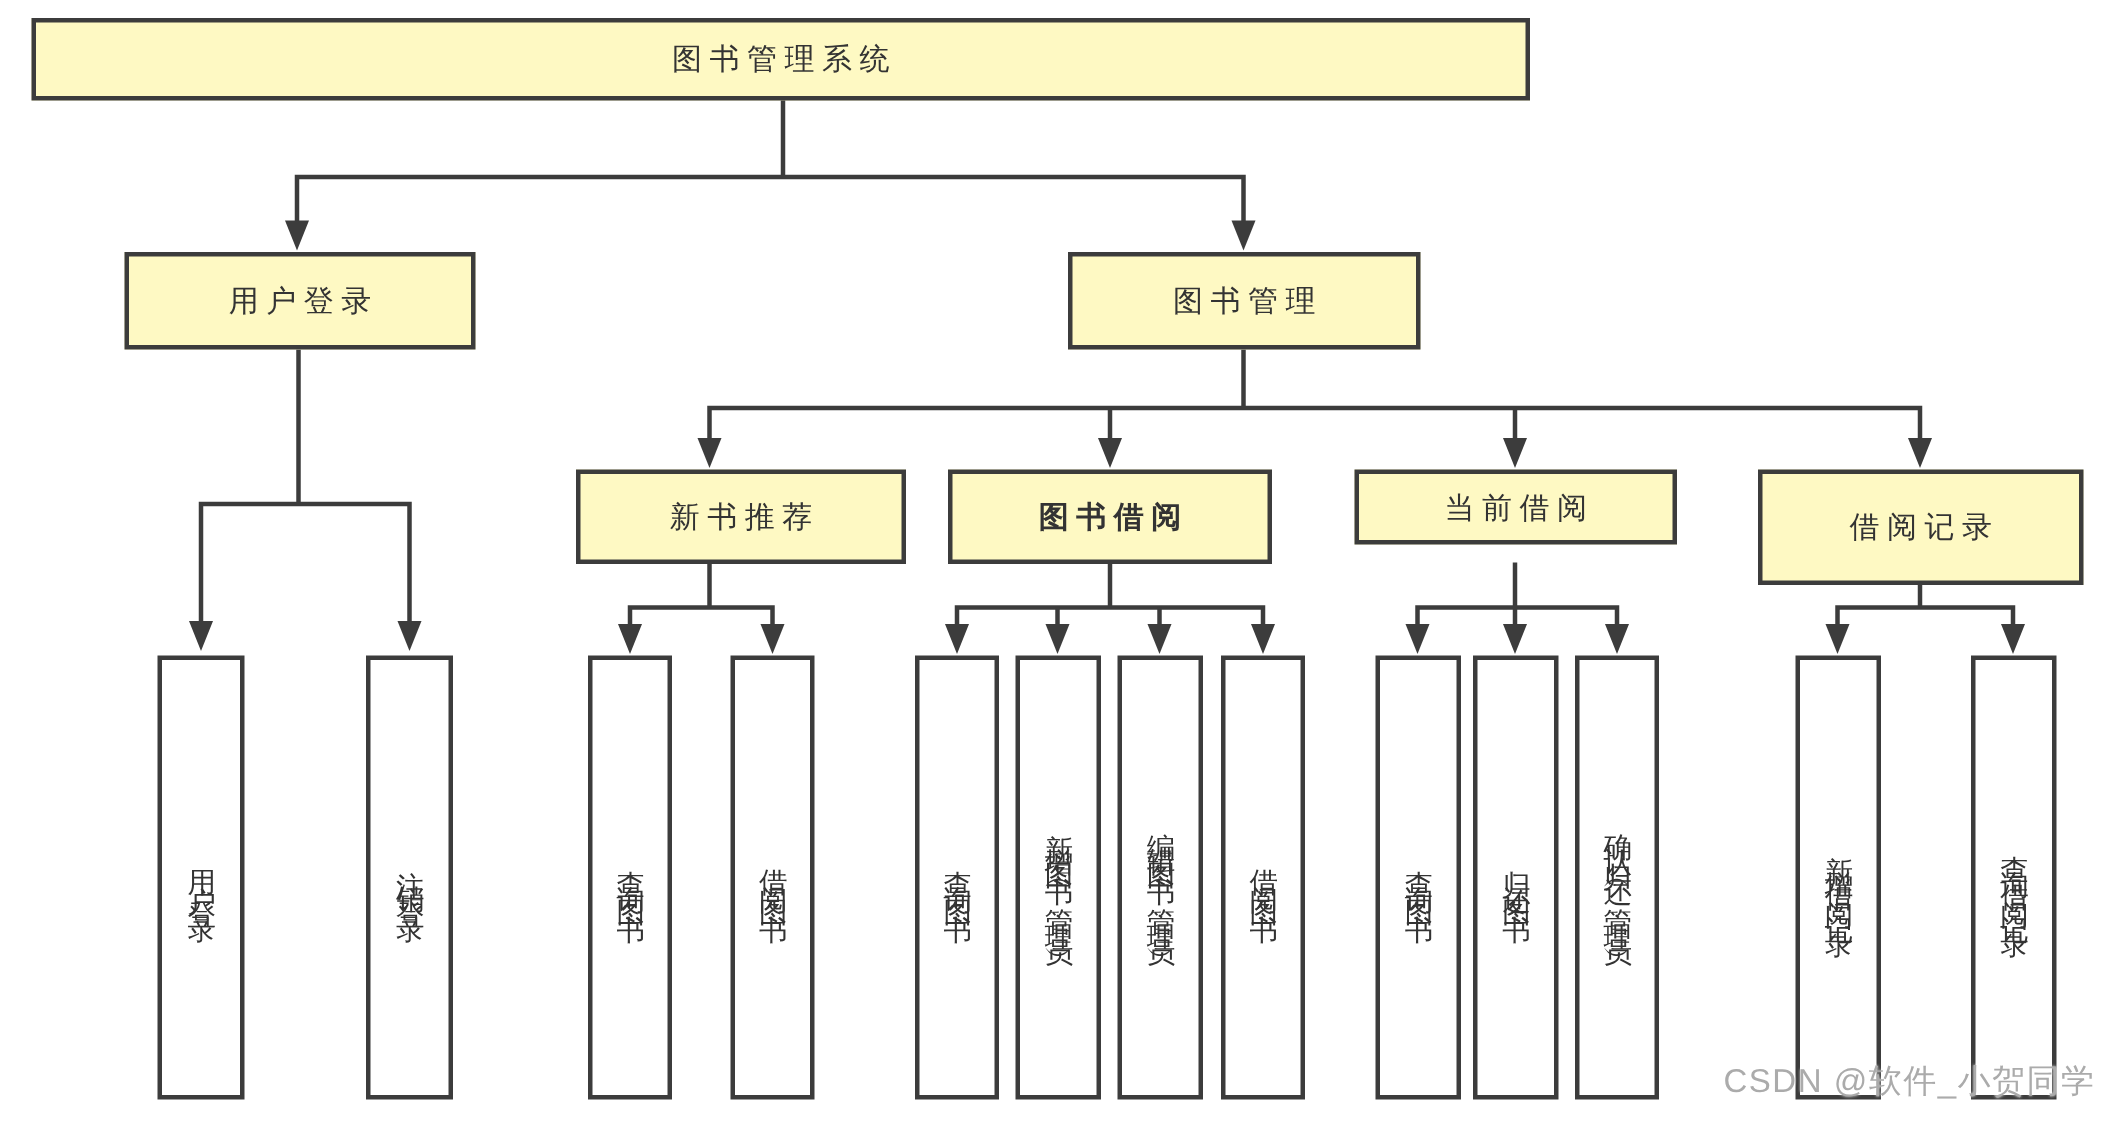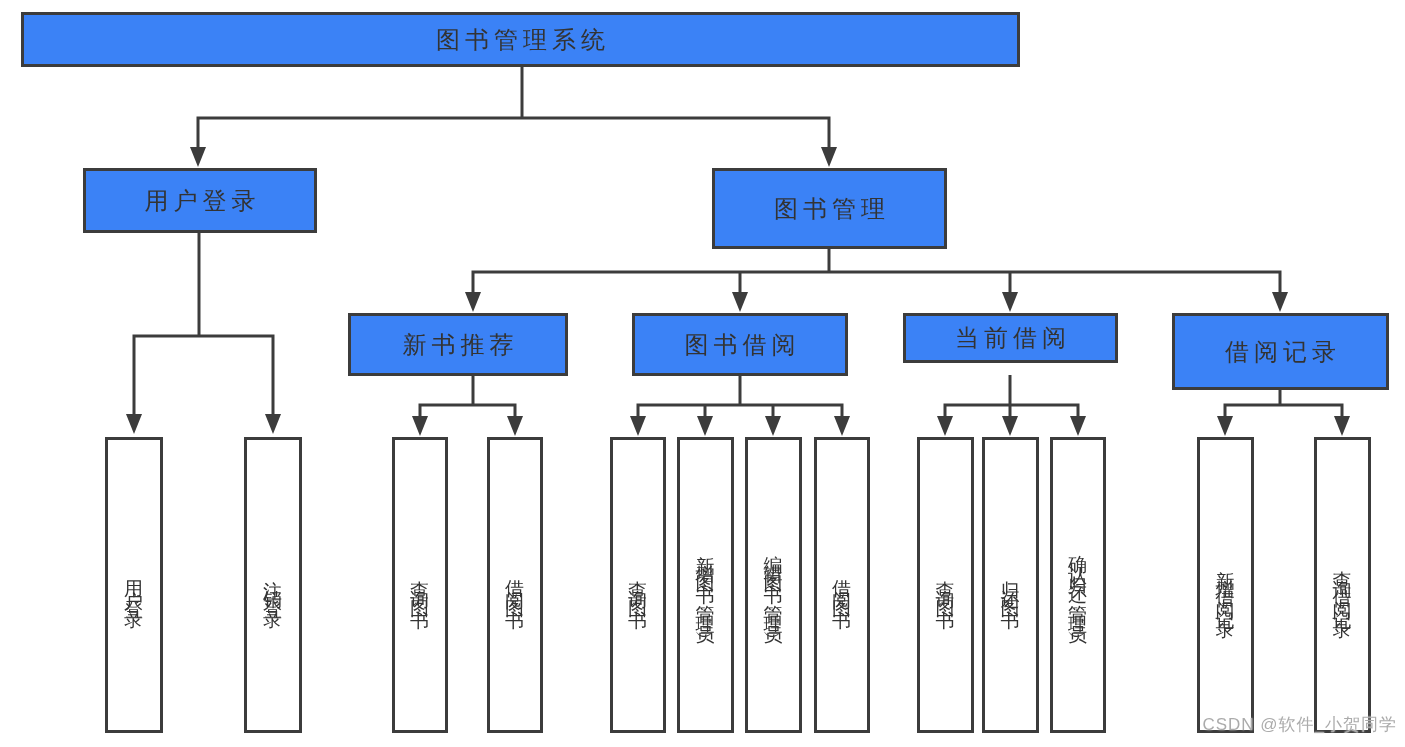--- a/index.html
+++ b/index.html
@@ -17,24 +17,24 @@
     overflow:hidden;
   }
   .wires{
     position:absolute;left:0;top:0;width:1405px;height:747px;
   }
   .wires path{stroke:var(--line);stroke-width:3;fill:none;}
   .wires polygon{fill:var(--line);stroke:none;}
   .hbox{
     position:absolute;
     border:3px solid var(--line);
-    background:#3b82f6;
+    background:#fef9c3;
     display:flex;align-items:center;justify-content:center;
     color:var(--text);
-    font-size:24px;
+    font-size:20px;
     letter-spacing:5px;
     text-indent:5px;
     box-sizing:border-box;
     white-space:nowrap;
   }
   .vbox{
     position:absolute;
     top:437px;
     height:296px;
     border:3px solid var(--line);
@@ -48,21 +48,21 @@
     color:var(--text);
     font-size:19px;
     line-height:1;
     letter-spacing:10px;
     white-space:nowrap;
   }
   .watermark{
     position:absolute;
     right:8px;
     bottom:11px;
-    font-size:17px;
+    font-size:22px;
     letter-spacing:1px;
     color:var(--watermark);
     text-shadow:0 0 2px #ffffff;
     z-index:5;
     white-space:nowrap;
   }
 </style>
 </head>
 <body>
 
@@ -112,24 +112,24 @@
 
     <path d="M1280 375 V405"></path>
     <path d="M1225 418 V405 H1342 V418"></path>
     <polygon points="1217,416 1233,416 1225,436"></polygon>
     <polygon points="1334,416 1350,416 1342,436"></polygon>
   </svg>
 
   <div class="hbox" style="left:21px;top:12px;width:999px;height:55px;">图书管理系统</div>
 
   <div class="hbox" style="left:83px;top:168px;width:234px;height:65px;">用户登录</div>
-  <div class="hbox" style="left:712px;top:168px;width:235px;height:81px;">图书管理</div>
+  <div class="hbox" style="left:712px;top:168px;width:235px;height:65px;">图书管理</div>
 
-  <div class="hbox" style="left:348px;top:313px;width:220px;height:63px;">新书推荐</div>
-  <div class="hbox" style="left:632px;top:313px;width:216px;height:63px;">图书借阅</div>
+  <div class="hbox" style="left:384px;top:313px;width:220px;height:63px;">新书推荐</div>
+  <div class="hbox" style="left:632px;top:313px;width:216px;height:63px;font-weight:bold;">图书借阅</div>
   <div class="hbox" style="left:903px;top:313px;width:215px;height:50px;">当前借阅</div>
   <div class="hbox" style="left:1172px;top:313px;width:217px;height:77px;">借阅记录</div>
 
   <div class="vbox" style="left:105px;width:58px;">
     <span>用户登录</span>
   </div>
   <div class="vbox" style="left:244px;width:58px;">
     <span>注销登录</span>
   </div>
 

